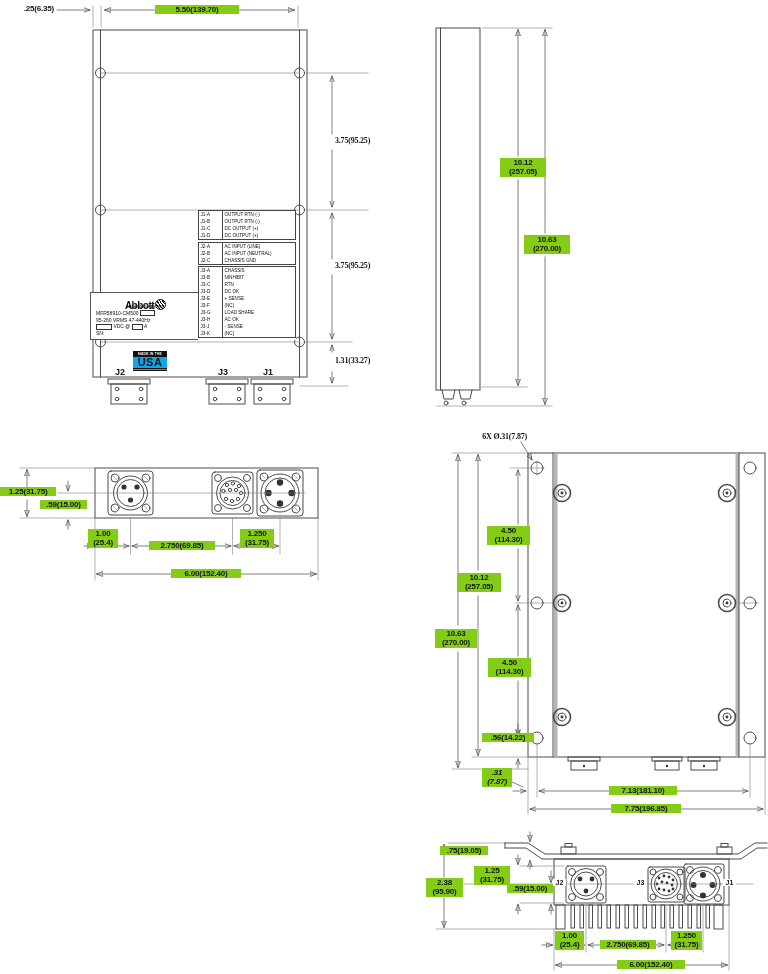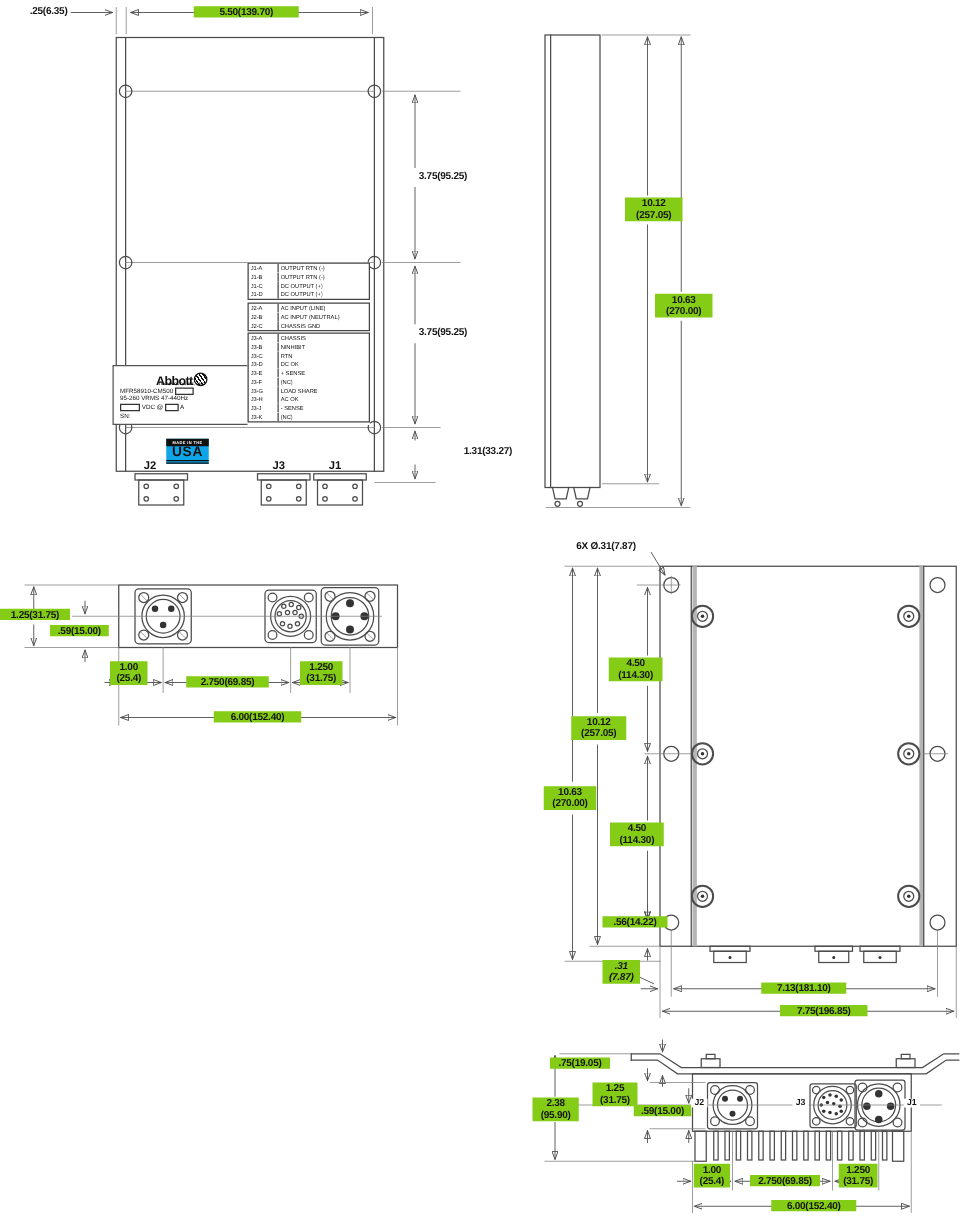--- a/index.html
+++ b/index.html
@@ -8,21 +8,21 @@
   #dw{position:absolute;left:0;top:0;}
   #dw line,#dw rect,#dw circle,#dw path{stroke:#4c4c4c;stroke-width:1;fill:none;stroke-linecap:square;}
   #dw .d{stroke:#555;stroke-width:.75;}
   #dw .x{stroke:#7d7d7d;stroke-width:.6;}
   #dw .f{fill:#333;stroke:none;}
   #dw .g{fill:#b5b5b5;stroke:none;}
   #dw .w15{stroke-width:1.6;}
   .dim{position:absolute;font-weight:bold;font-size:8px;line-height:1.18;color:#141414;
        background:#84cc16;text-align:center;white-space:nowrap;letter-spacing:-.2px;}
   .dim.nobg{background:transparent;}
-  .dim.lt{text-align:left;}
+  .dim.lt{text-align:left;font-family:Liberation Serif, serif;}
   .dim.rt{text-align:right;}
   .jlbl{position:absolute;font-weight:bold;font-size:9px;color:#141414;background:transparent;}
   .jsm{position:absolute;font-weight:bold;font-size:7px;color:#141414;background:#fff;text-align:center;}
   
   .plate{position:absolute;left:90px;top:292px;width:109px;height:46px;border:1px solid #555;
          background:#fff;overflow:hidden;}
   .logorow{text-align:center;margin-top:2px;height:12px;}
   .brand{font-weight:900;font-size:10px;letter-spacing:-.5px;color:#111;}
   .globe{display:inline-block;width:9px;height:9px;border-radius:50%;vertical-align:middle;
          margin-left:1px;border:1px solid #111;
@@ -391,21 +391,21 @@
     <line class="d" x1="686" y1="945" x2="701" y2="945" marker-end="url(#arr)"></line>
     <line class="d" x1="651" y1="965" x2="555.5" y2="965" marker-end="url(#arr)"></line>
     <line class="d" x1="651" y1="965" x2="727.5" y2="965" marker-end="url(#arr)"></line>
   </g>
 </svg>
 
 <div class="dim rt nobg" style="left:2px;top:4px;width:52px;">.25(6.35)</div>
 <div class="dim" style="left:155px;top:5px;width:84px;">5.50(139.70)</div>
 <div class="dim lt nobg" style="left:335px;top:136px;width:62px;">3.75(95.25)</div>
 <div class="dim lt nobg" style="left:335px;top:261px;width:62px;">3.75(95.25)</div>
-<div class="dim lt nobg" style="left:335px;top:356px;width:62px;margin-left:36px;">1.31(33.27)</div>
+<div class="dim lt nobg" style="left:335px;top:356px;width:62px;">1.31(33.27)</div>
 <div class="jlbl" style="left:115px;top:367px;">J2</div>
 <div class="jlbl" style="left:218px;top:367px;">J3</div>
 <div class="jlbl" style="left:263px;top:367px;">J1</div>
 
 <div class="plate">
   <div class="logorow">
     <span class="brand">Abbott</span><span class="globe"></span>
   </div>
   <div class="division">TECHNOLOGIES, INC</div>
   <div class="nrow">
@@ -519,21 +519,21 @@
   <div>1.00</div>
   <div>(25.4)</div>
 </div>
 <div class="dim" style="left:149px;top:541px;width:66px;">2.750(69.85)</div>
 <div class="dim" style="left:240px;top:529px;width:34px;">
   <div>1.250</div>
   <div>(31.75)</div>
 </div>
 <div class="dim" style="left:171px;top:569px;width:70px;">6.00(152.40)</div>
 
-<div class="dim lt nobg" style="left:461px;top:432px;width:66px;">6X Ø.31(7.87)</div>
+<div class="dim lt nobg" style="left:461px;top:432px;width:66px;text-align:right;">6X Ø.31(7.87)</div>
 <div class="dim" style="left:487px;top:526px;width:43px;">
   <div>4.50</div>
   <div>(114.30)</div>
 </div>
 <div class="dim" style="left:457px;top:573px;width:44px;">
   <div>10.12</div>
   <div>(257.05)</div>
 </div>
 <div class="dim" style="left:435px;top:629px;width:42px;">
   <div>10.63</div>
@@ -542,21 +542,21 @@
 <div class="dim" style="left:488px;top:658px;width:43px;">
   <div>4.50</div>
   <div>(114.30)</div>
 </div>
 <div class="dim" style="left:482px;top:733px;width:52px;">.56(14.22)</div>
 <div class="dim" style="left:482px;top:768px;width:30px;font-style:italic;">
   <div>.31</div>
   <div>(7.87)</div>
 </div>
 <div class="dim" style="left:609px;top:786px;width:68px;">7.13(181.10)</div>
-<div class="dim" style="left:624px;top:804px;width:70px;text-align:center;">7.75(196.85)</div>
+<div class="dim" style="left:611px;top:804px;width:70px;text-align:center;">7.75(196.85)</div>
 
 <div class="dim" style="left:440px;top:846px;width:48px;">.75(19.05)</div>
 <div class="dim" style="left:426px;top:878px;width:37px;">
   <div>2.38</div>
   <div>(95.90)</div>
 </div>
 <div class="dim" style="left:474px;top:866px;width:36px;">
   <div>1.25</div>
   <div>(31.75)</div>
 </div>

